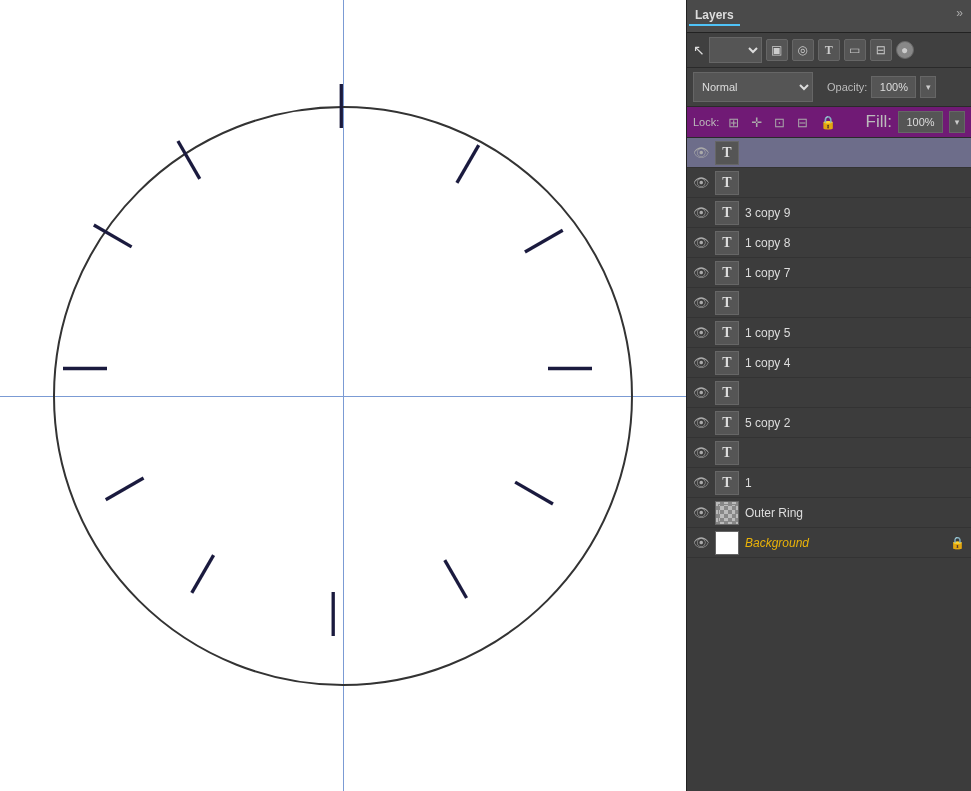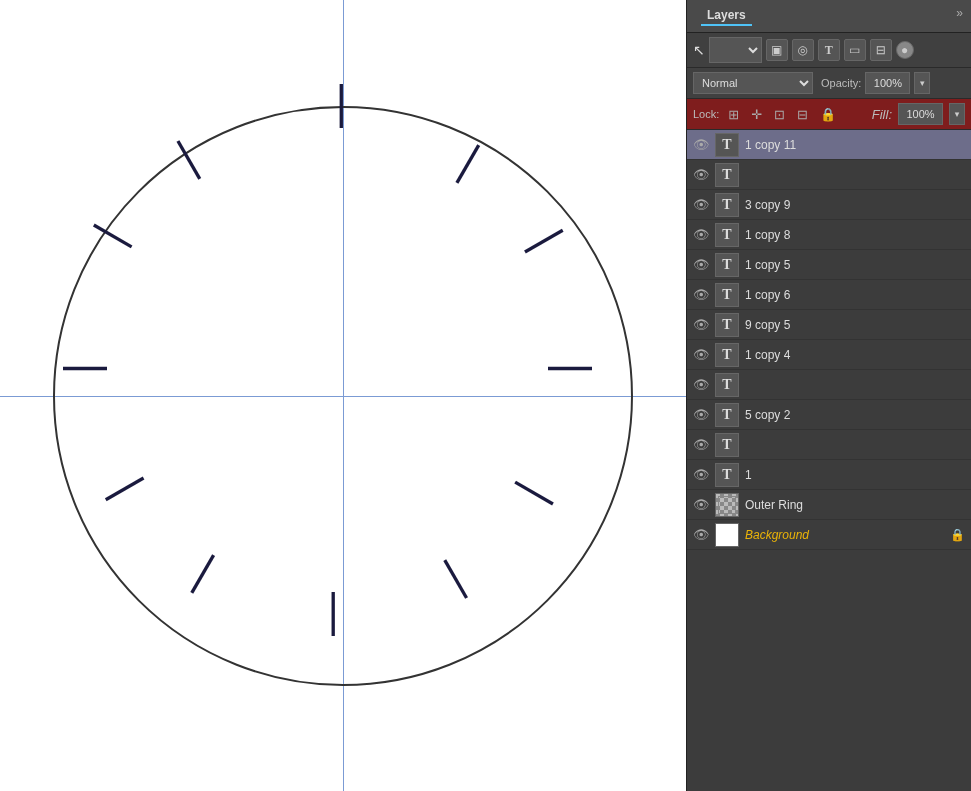--- a/index.html
+++ b/index.html
@@ -79,21 +79,21 @@
       border-left: 1px solid #222;
       display: flex;
       flex-direction: column;
       height: 791px;
       overflow: hidden;
     }
 
     
     .panel-header {
       background: #4a4a4a;
-      padding: 6px 14px;
+      padding: 6px 2px;
       border-bottom: 1px solid #222;
       display: flex;
       align-items: flex-end;
       gap: 8px;
     }
     .panel-tab {
       color: #ddd;
       font-size: 12px;
       font-weight: bold;
       padding: 2px 6px;
@@ -147,28 +147,28 @@
       align-items: center;
       gap: 4px;
       border-bottom: 1px solid #2a2a2a;
     }
     .blend-select {
       background: #555;
       border: 1px solid #666;
       color: #ddd;
       font-size: 11px;
       padding: 2px 4px;
-      height: 22px;
+      height: 30px;
       width: 120px;
       cursor: pointer;
     }
     .opacity-label {
       color: #bbb;
       font-size: 11px;
-      margin-left: 4px;
+      margin-left: 10px;
     }
     .opacity-input {
       background: #555;
       border: 1px solid #666;
       color: #ddd;
       font-size: 11px;
       width: 45px;
       height: 22px;
       text-align: center;
       padding: 0 2px;
@@ -181,44 +181,43 @@
       height: 22px;
       display: flex;
       align-items: center;
       justify-content: center;
       cursor: pointer;
       font-size: 9px;
     }
 
     
     .lock-row {
-      background: #7f1d1d;
+      background: #701a75;
       padding: 4px 6px;
       display: flex;
       align-items: center;
       gap: 6px;
       border-bottom: 1px solid #2a2a2a;
     }
     .lock-label {
       color: #bbb;
       font-size: 11px;
     }
     .lock-icon-btn {
       background: transparent;
       border: none;
       color: #aaa;
       font-size: 13px;
       cursor: pointer;
       padding: 1px 3px;
     }
     .fill-label {
       color: #bbb;
-      font-size: 13px;
+      font-size: 17px;
       margin-left: auto;
-      font-style: italic;
     }
     .fill-input {
       background: #555;
       border: 1px solid #666;
       color: #ddd;
       font-size: 11px;
       width: 45px;
       height: 22px;
       text-align: center;
     }
@@ -420,21 +419,20 @@
     <input class="fill-input" value="100%" readonly="" style="">
     <div class="fill-arrow">▾</div>
   </div>
 
   <div class="layer-list" id="layer-list-container">
   <div class="layer-item selected">
         <span class="layer-eye">👁</span>
         <div class="layer-thumb">
           <span class="layer-thumb-text">T</span>
         </div>
-        <span class="layer-name">1 copy 11</span>
       </div>
       <div class="layer-item">
         <span class="layer-eye">👁</span>
         <div class="layer-thumb">
           <span class="layer-thumb-text">T</span>
         </div>
       </div>
       <div class="layer-item">
         <span class="layer-eye">👁</span>
         <div class="layer-thumb">
@@ -447,35 +445,34 @@
         <div class="layer-thumb">
           <span class="layer-thumb-text">T</span>
         </div>
         <span class="layer-name">1 copy 8</span>
       </div>
       <div class="layer-item">
         <span class="layer-eye">👁</span>
         <div class="layer-thumb">
           <span class="layer-thumb-text">T</span>
         </div>
+        <span class="layer-name">1 copy 7</span>
+      </div>
+      <div class="layer-item">
+        <span class="layer-eye">👁</span>
+        <div class="layer-thumb">
+          <span class="layer-thumb-text">T</span>
+        </div>
+      </div>
+      <div class="layer-item">
+        <span class="layer-eye">👁</span>
+        <div class="layer-thumb">
+          <span class="layer-thumb-text">T</span>
+        </div>
         <span class="layer-name">1 copy 5</span>
-      </div>
-      <div class="layer-item">
-        <span class="layer-eye">👁</span>
-        <div class="layer-thumb">
-          <span class="layer-thumb-text">T</span>
-        </div>
-        <span class="layer-name">1 copy 6</span>
-      </div>
-      <div class="layer-item">
-        <span class="layer-eye">👁</span>
-        <div class="layer-thumb">
-          <span class="layer-thumb-text">T</span>
-        </div>
-        <span class="layer-name">9 copy 5</span>
       </div>
       <div class="layer-item">
         <span class="layer-eye">👁</span>
         <div class="layer-thumb">
           <span class="layer-thumb-text">T</span>
         </div>
         <span class="layer-name">1 copy 4</span>
       </div>
       <div class="layer-item">
         <span class="layer-eye">👁</span>

